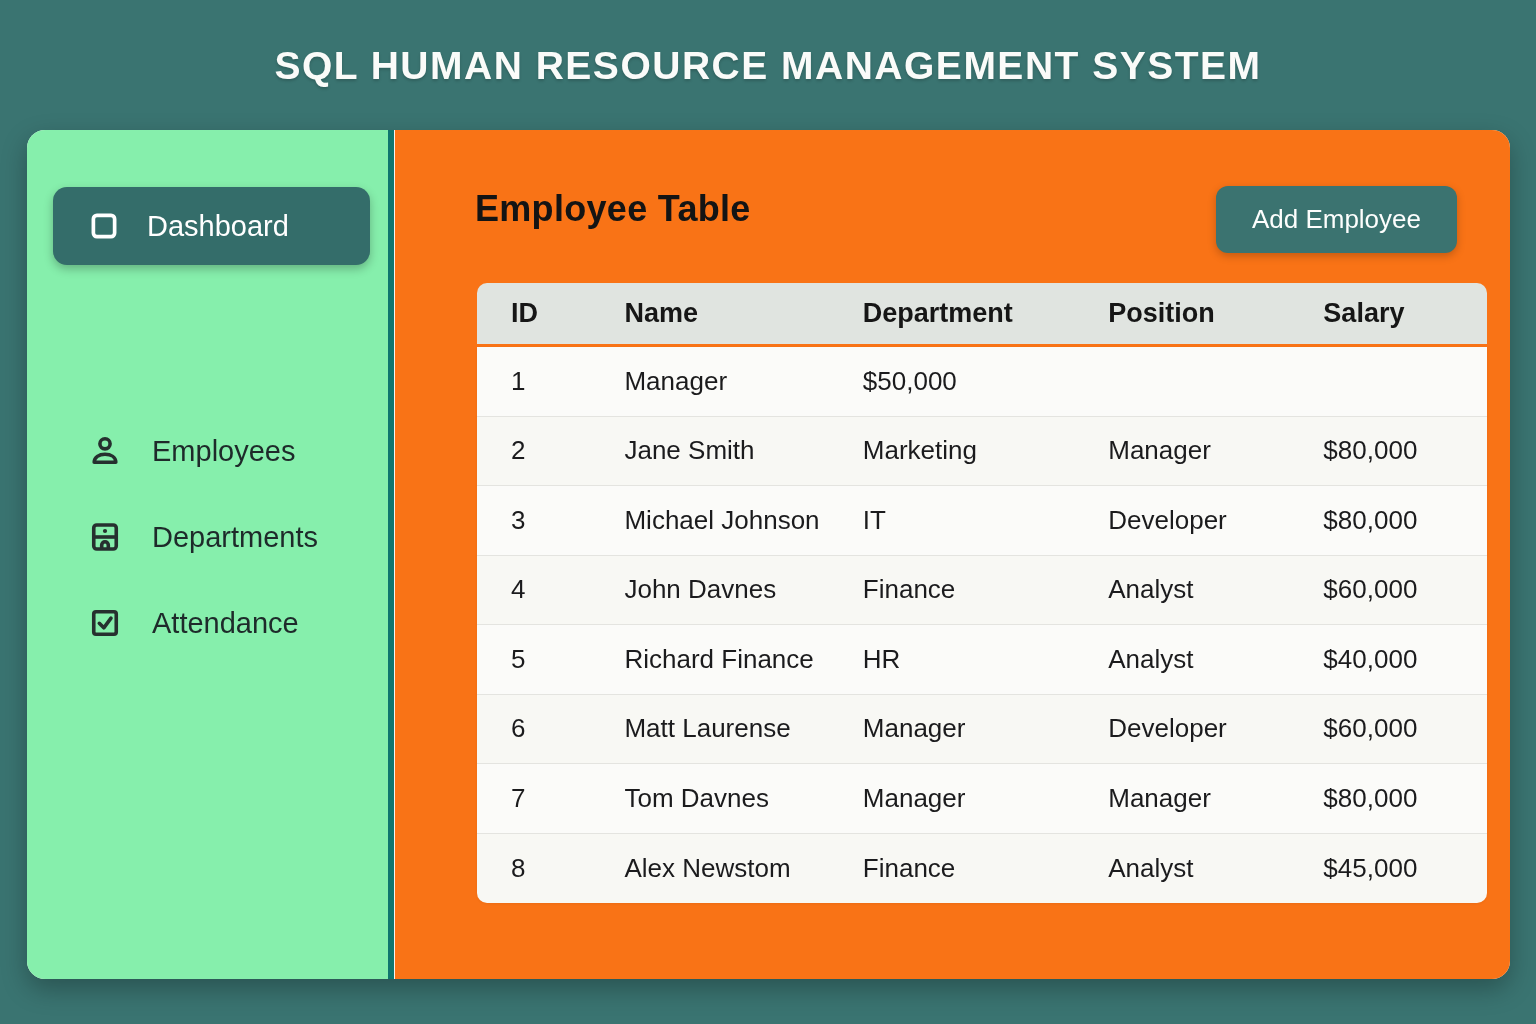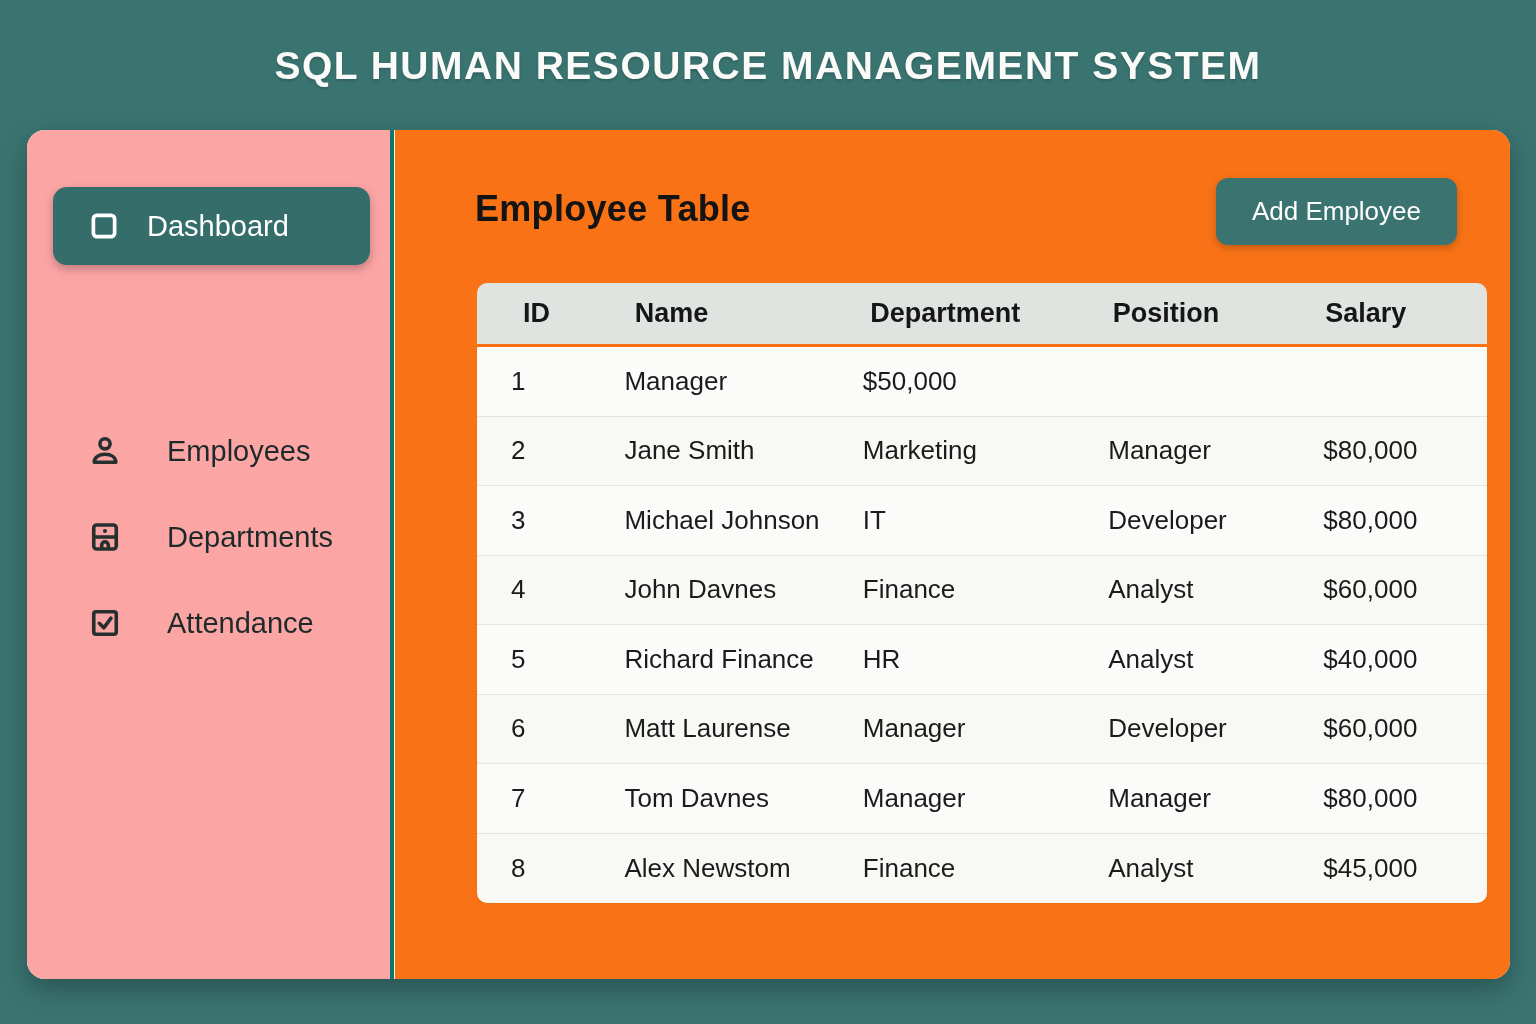--- a/index.html
+++ b/index.html
@@ -32,22 +32,22 @@
     border-radius: 18px;
     box-shadow: 0 10px 26px rgba(0,0,0,0.28);
     overflow: hidden;
   }
 
   
   .sidebar {
     position: absolute;
     left: 0; top: 0; bottom: 0;
     width: 367px;
-    background: #fca5a5;
-    border-right: 4px solid #0f766e;
+    background: #86efac;
+    border-right: 6px solid #0f766e;
   }
   .nav-btn-active {
     position: absolute;
     left: 26px; top: 57px;
     width: 317px; height: 78px;
     background: #346D6A;
     border: none;
     border-radius: 14px;
     display: flex;
     align-items: center;
@@ -59,21 +59,21 @@
     font-family: inherit;
     cursor: pointer;
     box-shadow: 0 4px 10px rgba(0,0,0,0.25);
   }
   .nav-item {
     position: absolute;
     left: 60px;
     height: 48px;
     display: flex;
     align-items: center;
-    gap: 44px;
+    gap: 29px;
     color: #1E2A2A;
     font-size: 29px;
     font-weight: 500;
     cursor: pointer;
   }
   .nav-item .ico, .nav-btn-active .ico { display: flex; align-items: center; }
   .nav-employees   { top: 297px; }
   .nav-departments { top: 383px; }
   .nav-attendance  { top: 469px; }
 
@@ -86,21 +86,21 @@
   .page-title {
     position: absolute;
     left: 80px; top: 58px;
     font-size: 36px;
     font-weight: 700;
     color: #141414;
     letter-spacing: 0.3px;
   }
   .add-btn {
     position: absolute;
-    right: 53px; top: 48px;
+    right: 53px; top: 56px;
     height: 67px;
     padding: 12px 36px;
     background: #3B7370;
     color: #FDFEFD;
     border: none;
     border-radius: 12px;
     font-size: 26px;
     font-weight: 500;
     font-family: inherit;
     cursor: pointer;
@@ -116,21 +116,20 @@
   .trow {
     display: grid;
     grid-template-columns: 14.6% 23.6% 24.3% 21.3% 16.2%;
     align-items: center;
   }
   .thead {
     background: #E0E4E0;
     border-radius: 10px 10px 0 0;
     height: 61px;
     margin-bottom: 3px;
-    padding-left: 12px;
   }
   .thead .cell {
     font-size: 27px;
     font-weight: 600;
     color: #161616;
   }
   .tbody { border-radius: 0 0 10px 10px; overflow: hidden; box-shadow: 0 1px 3px rgba(0,0,0,0.06); }
   .tbody .trow { height: 69.5px; border-bottom: 1px solid #E4E4E0; }
   .tbody .trow:last-child { border-bottom: none; }
   .tbody .trow:nth-child(odd)  { background: #FBFBF9; }

